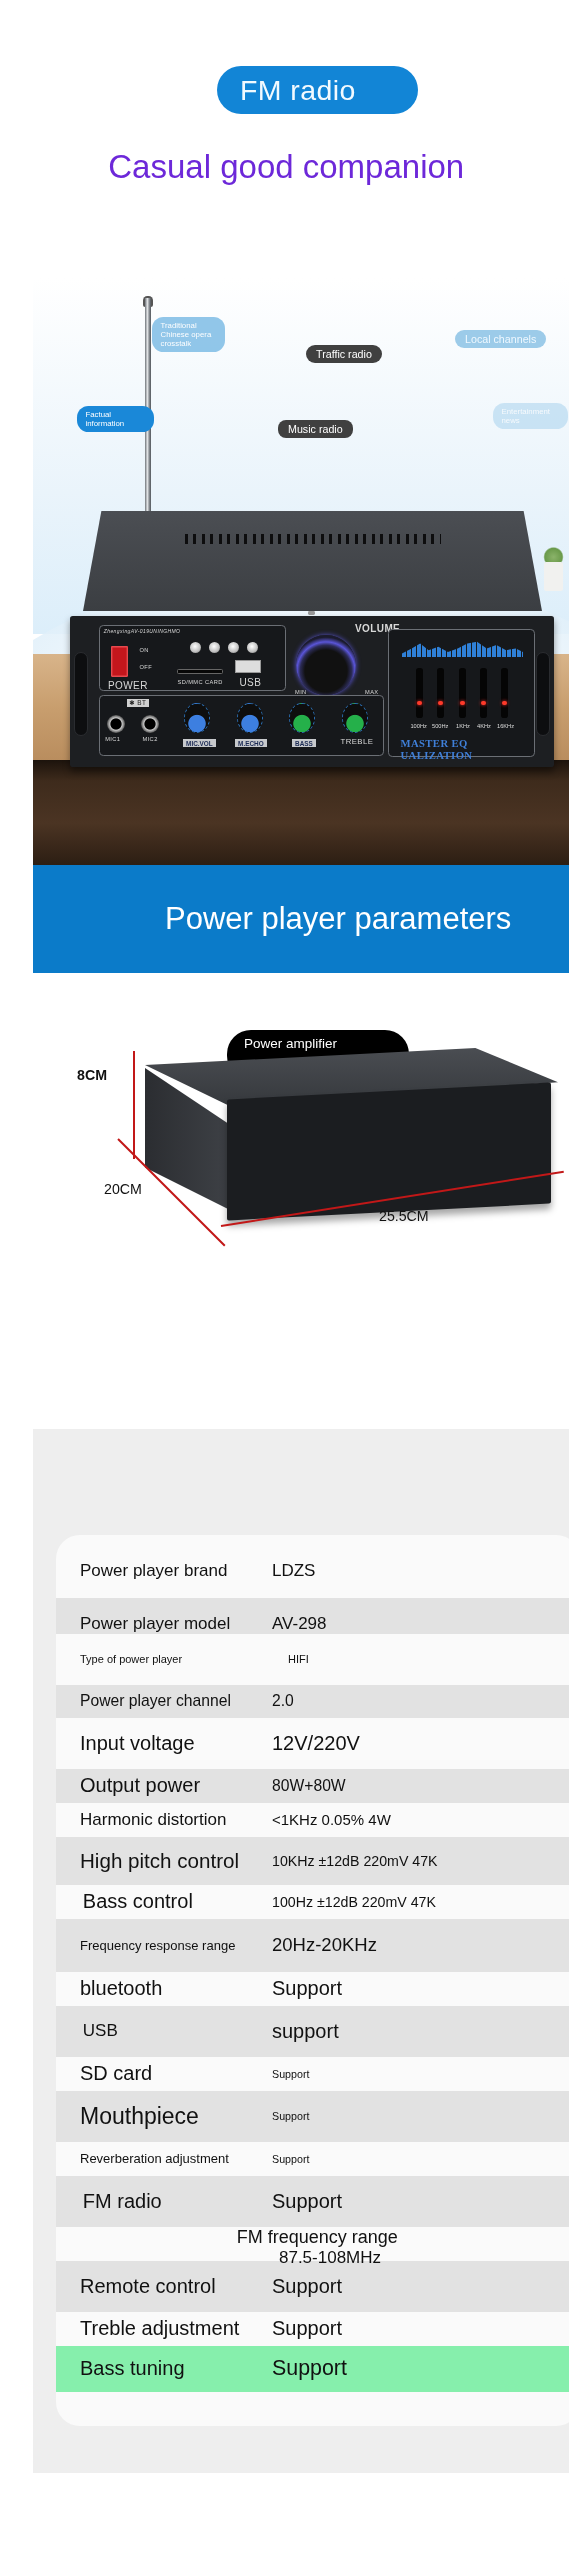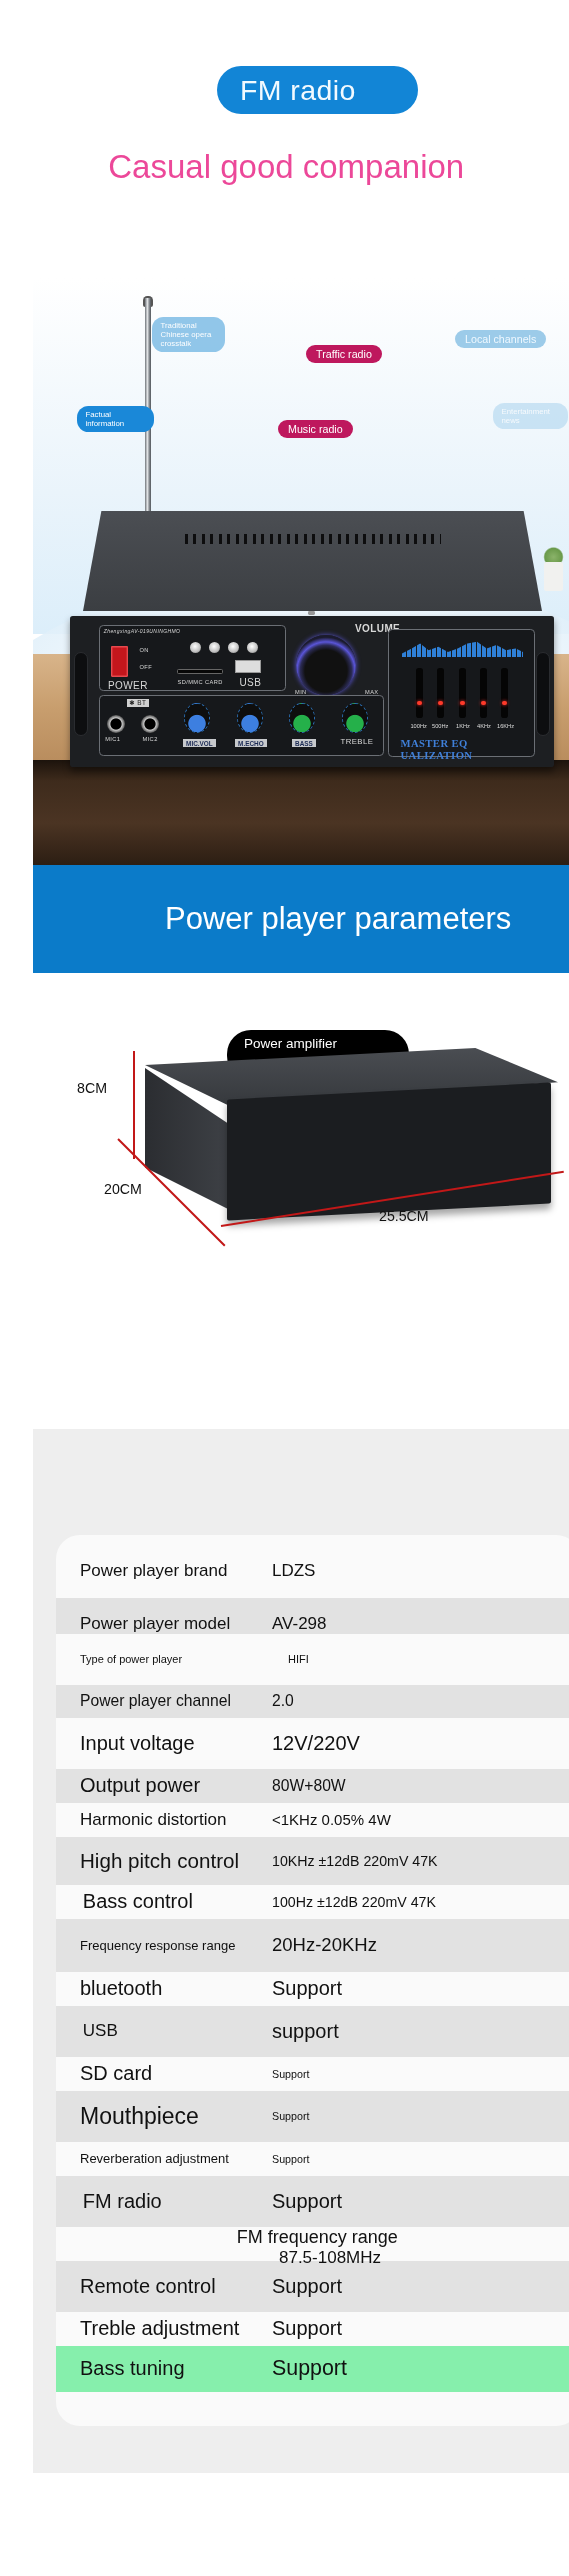--- a/index.html
+++ b/index.html
@@ -6,30 +6,30 @@
   html, body { width: 570px; background: #ffffff; font-family: "Liberation Sans", "DejaVu Sans", sans-serif; color: #111; }
   .page { width: 570px; position: relative; overflow: hidden; padding-left: 33px; }
 
   
   .hero { position: relative; width: 570px; height: 865px; background: #ffffff; overflow: hidden; }
   .hero-pill {
     position: absolute; left: 184px; top: 66px; width: 201px; height: 48px;
     background: #1285d6; border-radius: 24px; color: #f2faff;
     font-size: 28.5px; line-height: 48px; padding-left: 23px; letter-spacing: 0.4px;
   }
-  .hero-title { position: absolute; left: 0; width: 478px; top: 148px; text-align: center; font-size: 33px; color: #ec4899; padding-left: 28.5px; }
+  .hero-title { position: absolute; left: 0; width: 478px; top: 148px; text-align: center; font-size: 33px; color: #6d28d9; padding-left: 28.5px; }
   .hero-sub { position: absolute; left: 0; width: 570px; top: 226px; text-align: center; font-size: 13.5px; color: #222; }
 
   .sky { position: absolute; left: 0; top: 278px; width: 570px; height: 356px; background: linear-gradient(#ffffff, #eaf4fb 60%, #dceefa); }
   .arc { position: absolute; border-radius: 50%; left: 50%; transform: translateX(-50%); }
   .arc1 { width: 1068px; height: 997px; top: 285px; background: radial-gradient(ellipse at center 40%, #ffffff 30%, #d8ebf8 60%, #c5e1f5 70%); opacity: .85; }
   .arc2 { width: 854px; height: 783px; top: 340px; background: radial-gradient(ellipse at center 40%, #f7fbfe 30%, #cfe6f7 65%); opacity: .9; }
   .arc3 { width: 676px; height: 641px; top: 403px; background: radial-gradient(ellipse at center 45%, #ffffff 35%, #d2e8f8 70%); }
 
-  .tag { position: absolute; border-radius: 11.4px; color: #fff; font-size: 10.7px; padding: 2.8px 10px; background: #be185d; }
+  .tag { position: absolute; border-radius: 11.4px; color: #fff; font-size: 10.7px; padding: 2.8px 10px; background: #404040; }
   .tag.faded { background: #7fbde6; opacity: .85; font-size: 7.8px; line-height: 9.3px; padding: 3.6px 8.5px; }
   .tag.light { background: #9ccbe9; color: #eef8ff; }
 
   .antenna { position: absolute; left: 112px; top: 298px; width: 6.4px; height: 235px; background: linear-gradient(90deg, #6e7378, #e4e6e8 40%, #8a8f94 70%, #50555a); }
   .antenna-tip { position: absolute; left: 110px; top: 296px; width: 10px; height: 11.4px; background: #555; border-radius: 4.3px 4.3px 2.1px 2.1px; }
 
   .table-wood { position: absolute; left: 0; top: 654px; width: 570px; height: 107px; background: linear-gradient(#d8b48a, #c89e6e 50%, #b98d5e); }
   .table-edge { position: absolute; left: 0; top: 760px; width: 570px; height: 105px; background: linear-gradient(#1c130c, #3e2b1c 20%, #4b3423 60%, #2c1e13); }
 
   .plant-pot { position: absolute; left: 511px; top: 562px; width: 18.5px; height: 28.5px; background: #f1f1ef; border-radius: 2.1px; }
@@ -97,21 +97,21 @@
     <div class="hero-pill">FM radio</div>
     <h1 class="hero-title" style="font-weight:normal">Casual good companion</h1>
 
     <div class="antenna-tip"></div>
     <div class="antenna"></div>
 
     <div class="tag faded" style="left:119px;top:317px;width:73px;">Traditional Chinese opera crosstalk</div>
     <div class="tag" style="left:273px;top:345px;">Traffic radio</div>
     <div class="tag light" style="left:422px;top:330px;">Local channels</div>
     <div class="tag faded" style="left:44px;top:406px;width:77px;background:#1a88d8;opacity:1;">Factual information</div>
-    <div class="tag" style="left:245px;top:420px;">Music radio</div>
+    <div class="tag" style="left:245px;top:420px;border-radius:8px;">Music radio</div>
     <div class="tag faded" style="left:460px;top:403px;width:75px;opacity:.35;">Entertainment news</div>
 
     <div class="plant-leaf"></div>
     <div class="plant-pot"></div>
 
     <div class="table-wood"></div>
     <div class="table-edge"></div>
 
     <div class="amp">
       <div class="amp-top"></div>
@@ -183,21 +183,21 @@
     <div class="amp2">
       <div class="amp2-top"></div>
       <div class="amp2-side"></div>
       <div class="amp2-front"></div>
     </div>
 
     <div class="redline" style="left:100px;top:78px;width:2.1px;height:108px;"></div>
     <div class="redline" style="left:85px;top:165px;width:151px;transform:rotate(45deg);"></div>
     <div class="redline" style="left:188px;top:252px;width:347px;transform:rotate(-9deg);"></div>
 
-    <span class="dim-label" style="left:44px;top:107px;">8CM</span>
+    <span class="dim-label" style="left:44px;top:94px;font-weight:bold;">8CM</span>
     <span class="dim-label" style="left:71px;top:208px;">20CM</span>
     <span class="dim-label" style="left:346px;top:235px;">25.5CM</span>
   </section>
 
   <section class="params">
 
     <div class="card">
       <div class="row" style="--h:54px;font-size:17px;">
           <span class="k">Power player brand</span>
           <span class="v">LDZS</span>

